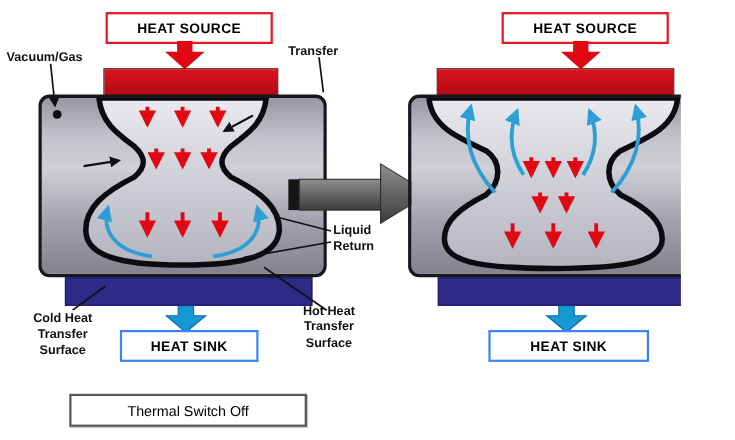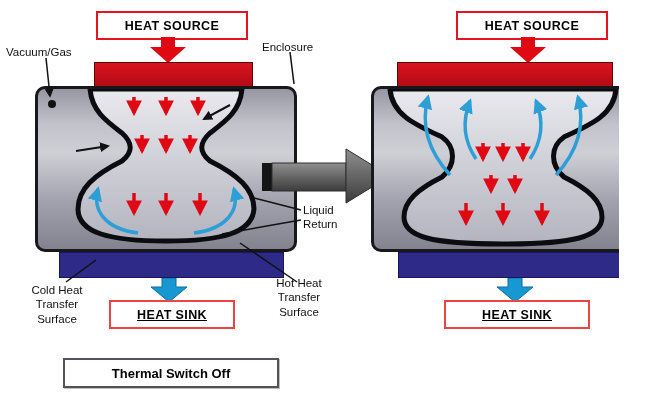--- a/index.html
+++ b/index.html
@@ -6,34 +6,34 @@
   #canvas{
     position:relative;width:619px;height:400px;background:#ffffff;overflow:hidden;
     font-family:"Liberation Sans","DejaVu Sans",sans-serif;color:#000;
   }
   .abs{position:absolute;}
   .box-label{
     display:flex;align-items:center;justify-content:center;
     background:#fff;font-weight:bold;font-size:12.5px;letter-spacing:.4px;color:#000;
   }
   .hs-box{border:2px solid #e8131f;}
-  .hk-box{border:2px solid #ef4444;text-decoration:underline;}
+  .hk-box{border:2px solid #3b82f6;}
   .caption-box{
     display:flex;align-items:center;justify-content:center;background:#fff;
-    border:2px solid #53535b;font-weight:bold;font-size:13px;color:#000;
+    border:2px solid #53535b;font-weight:normal;font-size:13px;color:#000;
     box-shadow:1px 1px 0 rgba(0,0,0,.25);
   }
   .red-bar{background:linear-gradient(180deg,#d9131f,#b00a14);border:1px solid #5f0509;}
   .purple-bar{background:#2d2a88;border:1px solid #191660;}
   .enclosure{
     background:linear-gradient(180deg,#9797a3 0%,#c2c2cb 22%,#cfcfd6 40%,#a2a2ae 70%,#83838f 100%);
     border:3px solid #17171c;border-radius:10px;box-sizing:border-box;
   }
   .enclosure svg{position:absolute;left:0;top:0;width:100%;height:100%;}
-  .annotation{font-weight:normal;font-size:11.5px;line-height:1.25;color:#111;}
+  .annotation{font-weight:bold;font-size:11.5px;line-height:1.25;color:#111;}
   .annotation.center{text-align:center;}
   #leader-overlay{pointer-events:none;z-index:5;}
 </style>
 </head>
 <body>
 
 <div id="canvas">
 
   <div class="abs box-label hs-box" style="left:96px;top:11px;width:148px;height:25px;">HEAT SOURCE</div>
 
@@ -155,21 +155,21 @@
 
   <svg class="abs" style="left:493px;top:278px;" width="44" height="24">
     <path d="M15 0 H29 V9 H40 L22 24 L4 9 H15 Z" fill="#1898d2" stroke="#0b6fa0" stroke-width="1"></path>
   </svg>
 
   <div class="abs box-label hk-box" style="left:444px;top:300px;width:142px;height:25px;">HEAT SINK</div>
 
 
   <div class="abs annotation" style="left:6px;top:45px;">Vacuum/Gas</div>
 
-  <div class="abs annotation" style="left:262px;top:40px;">Enclosure</div>
+  <div class="abs annotation" style="left:262px;top:40px;">Transfer</div>
 
   <div class="abs annotation center" style="left:266px;top:276px;width:66px;">Hot Heat Transfer Surface</div>
 
   <div class="abs annotation" style="left:303px;top:203px;width:52px;">Liquid Return</div>
 
   <div class="abs annotation center" style="left:22px;top:283px;width:70px;">Cold Heat Transfer Surface</div>
 
   <svg id="leader-overlay" class="abs" style="left:0;top:0;" width="668" height="400">
     <defs>
       <marker id="lead" viewBox="0 0 10 10" refX="8" refY="5" markerWidth="6" markerHeight="6" orient="auto">

